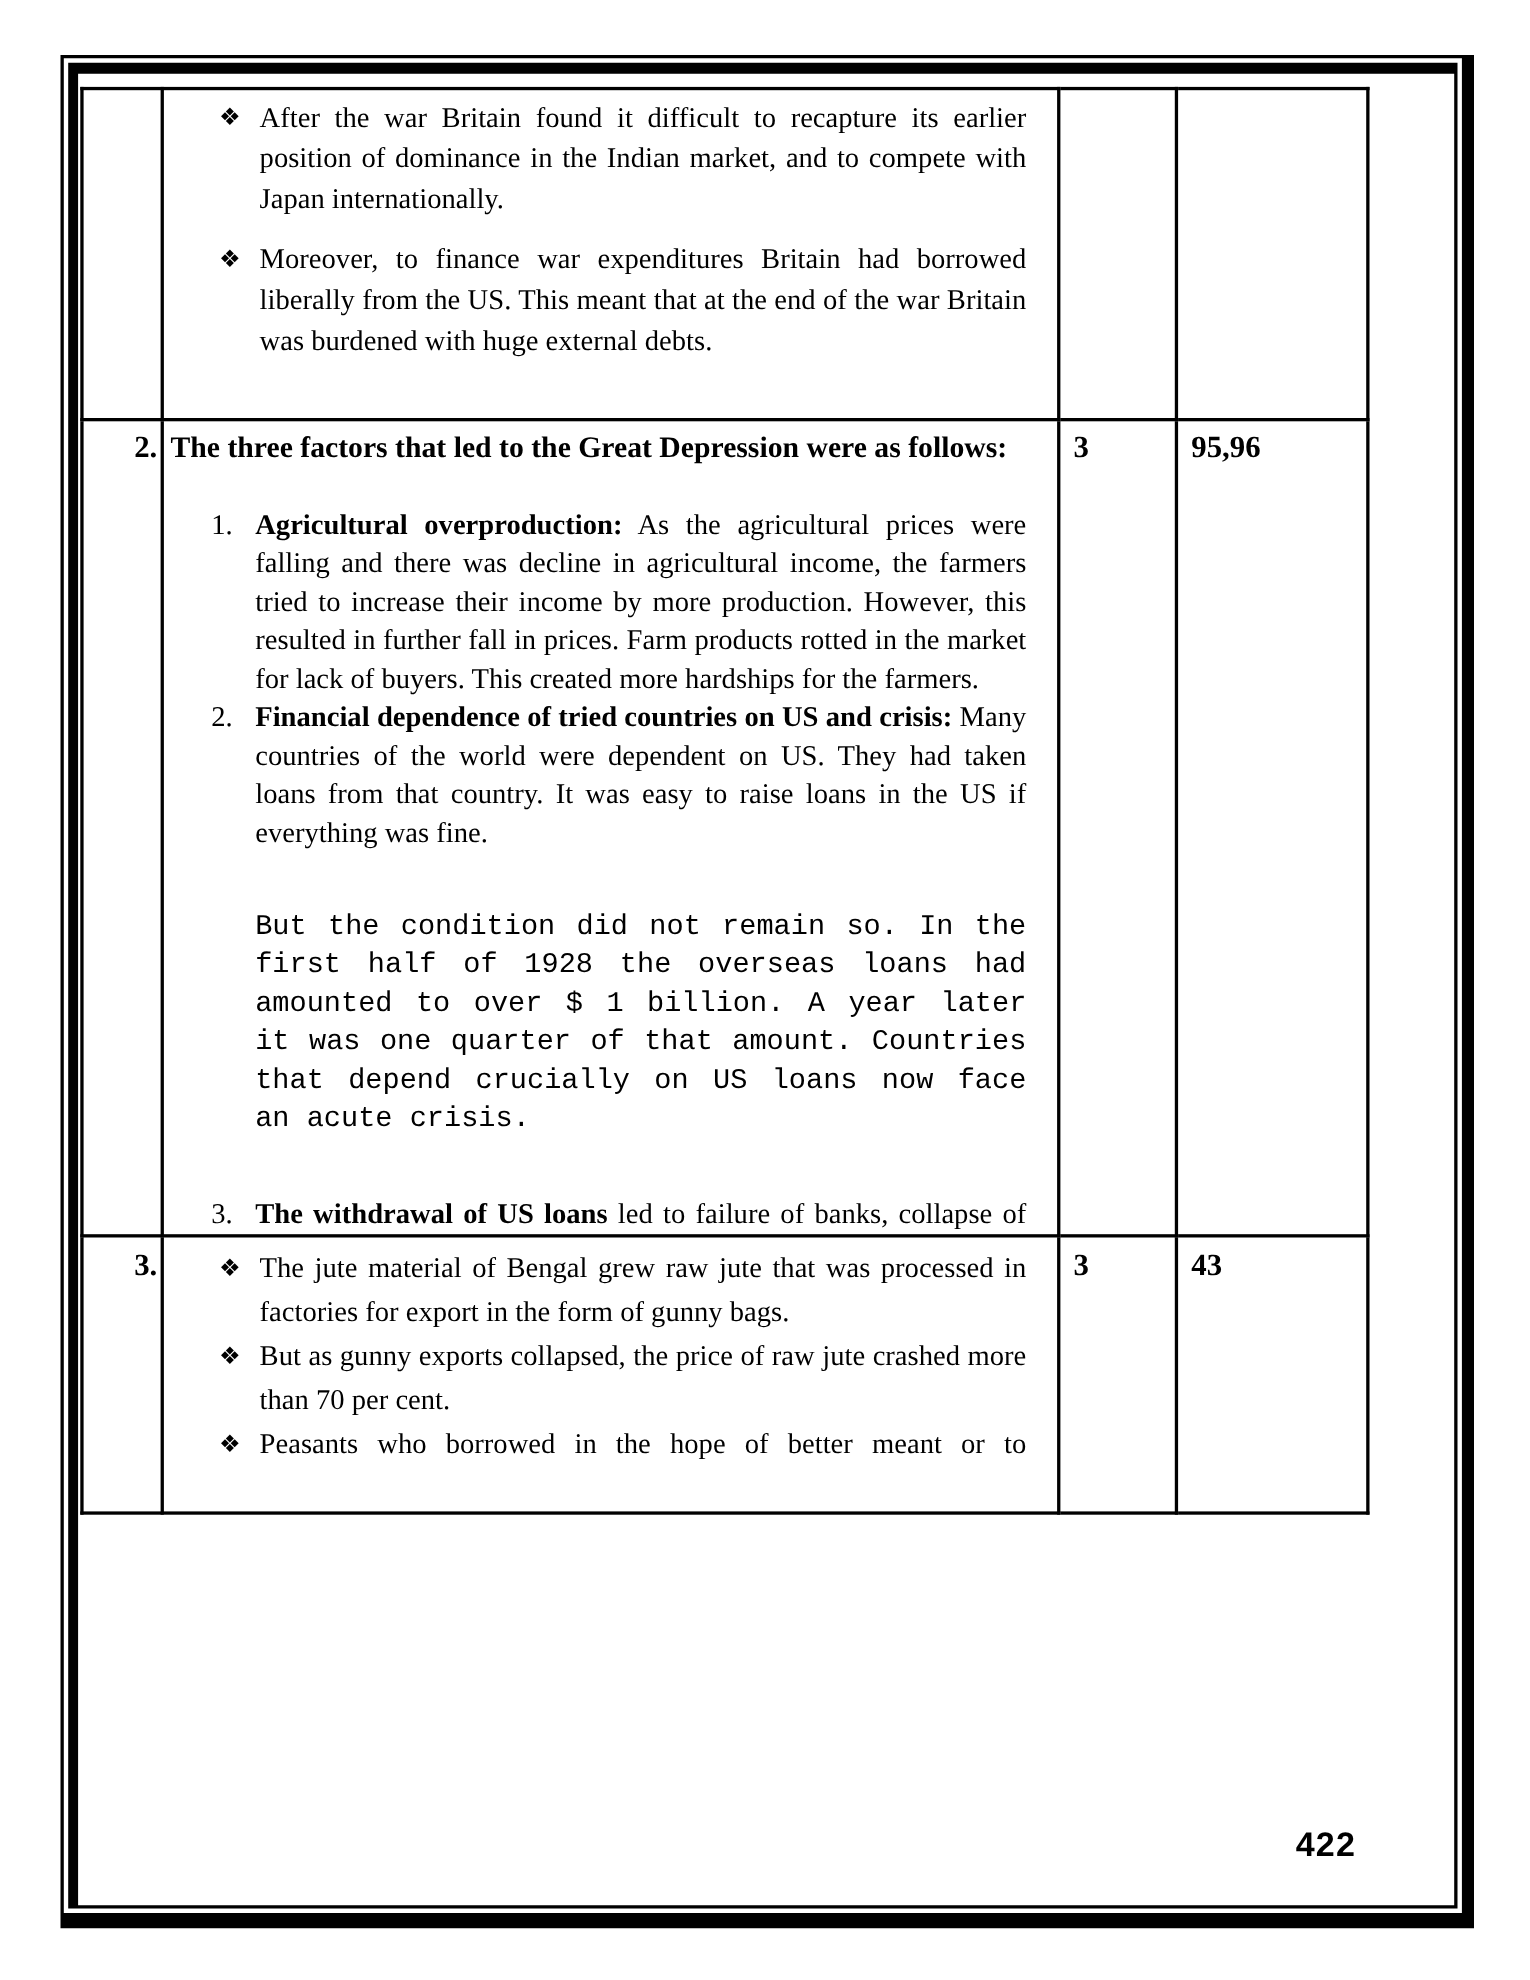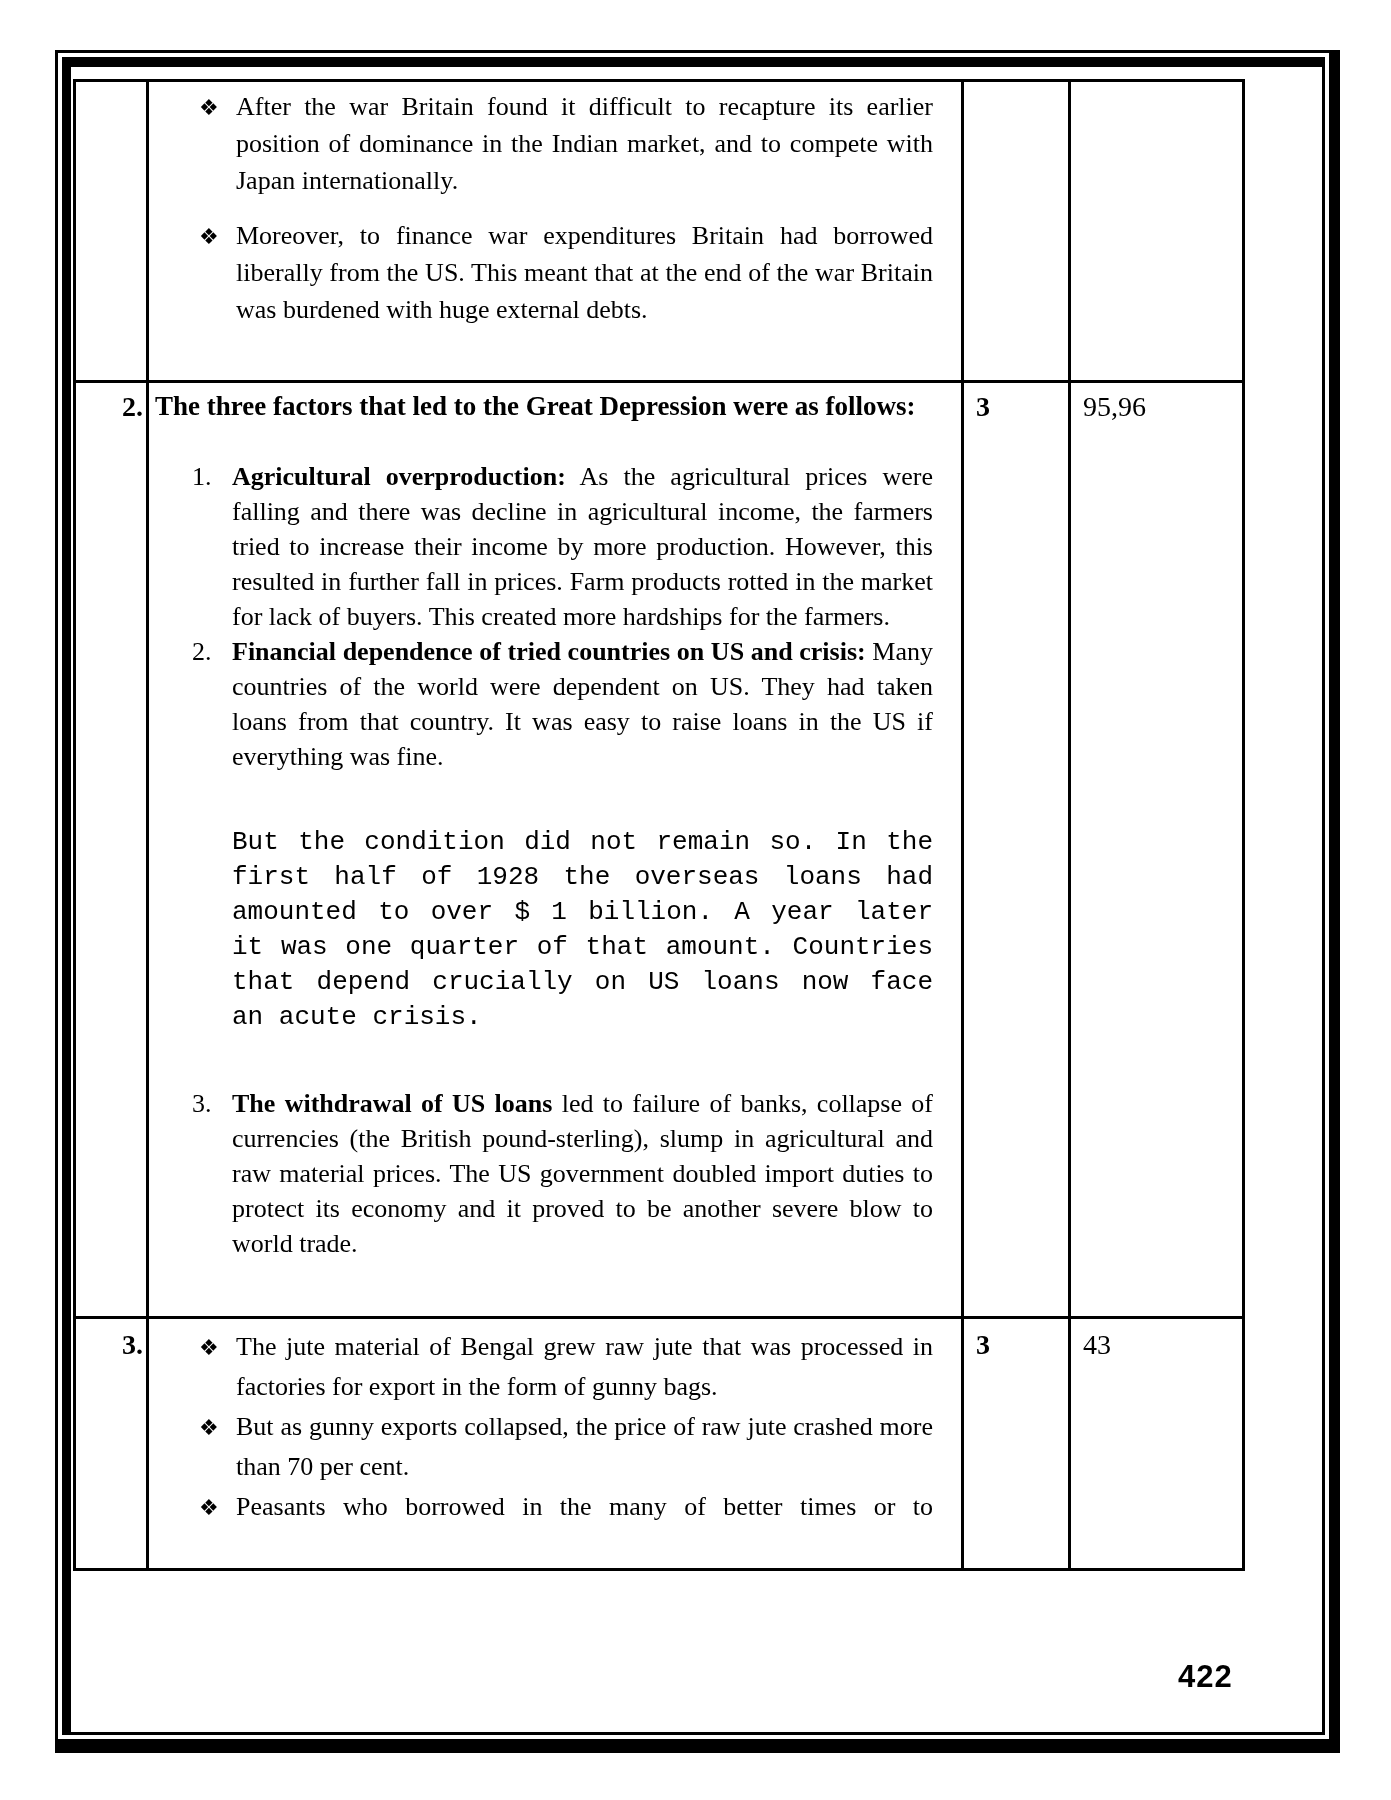--- a/index.html
+++ b/index.html
@@ -27,30 +27,30 @@
     position:absolute; left:2px; top:12px;
     border-collapse:collapse; table-layout:fixed; width:1169px;
     background:#fff;
   }
   .qa-table td { border:3px solid #000; vertical-align:top; padding:0; }
 
   .col-num   { width:73px;  text-align:right; font-weight:bold; font-size:28px; }
   .col-num .clip { padding:8px 3px 0 0; }
   .col-text  { width:815px; }
   .col-marks { width:107px; font-weight:bold; font-size:28px; }
-  .col-pages { width:174px; font-weight:normal; font-size:28px; }
+  .col-pages { width:174px; font-weight:bold; font-size:28px; }
   .col-marks .clip, .col-pages .clip { padding:8px 0 0 12px; }
 
   .col-text .clip {
     box-sizing:border-box; overflow:hidden;
     padding:6px 28px 0 6px;
     font-size:26px; line-height:37px; text-align:justify;
   }
   tr.row-1 .col-text .clip { height:294px; }
-  tr.row-2 .col-text .clip { height:933px; line-height:35px; }
+  tr.row-2 .col-text .clip { height:739px; line-height:35px; }
   tr.row-3 .col-text .clip { height:249px; line-height:40px; padding-top:8px; }
   tr.row-1 .col-num .clip, tr.row-1 .col-marks .clip, tr.row-1 .col-pages .clip { height:290px; }
   tr.row-3 .col-num .clip, tr.row-3 .col-marks .clip, tr.row-3 .col-pages .clip { padding-top:10px; }
 
   .heading { font-weight:bold; font-size:27px; margin:0; }
 
   .bullet-para { position:relative; padding-left:81px; }
   .bullets.spaced .bullet-para + .bullet-para { margin-top:18px; }
   .glyph {
     position:absolute; left:44px; top:1px;
@@ -137,21 +137,21 @@
             </tr>
             <tr class="row-3">
               <td class="col-num">
                 <div class="clip">3.</div>
               </td>
               <td class="col-text">
                 <div class="clip">
                   <div class="bullets">
                     <div class="bullet-para"><span class="glyph">❖</span><span class="btext">The jute material of Bengal grew raw jute that was processed in factories for export in the form of gunny bags.</span></div>
                     <div class="bullet-para"><span class="glyph">❖</span><span class="btext">But as gunny exports collapsed, the price of raw jute crashed more than 70 per cent.</span></div>
-                    <div class="bullet-para justify-last"><span class="glyph">❖</span><span class="btext">Peasants who borrowed in the many of better times or to</span></div>
+                    <div class="bullet-para justify-last"><span class="glyph">❖</span><span class="btext">Peasants who borrowed in the hope of better meant or to</span></div>
                   </div>
                 </div>
               </td>
               <td class="col-marks">
                 <div class="clip">3</div>
               </td>
               <td class="col-pages">
                 <div class="clip">43</div>
               </td>
             </tr>

